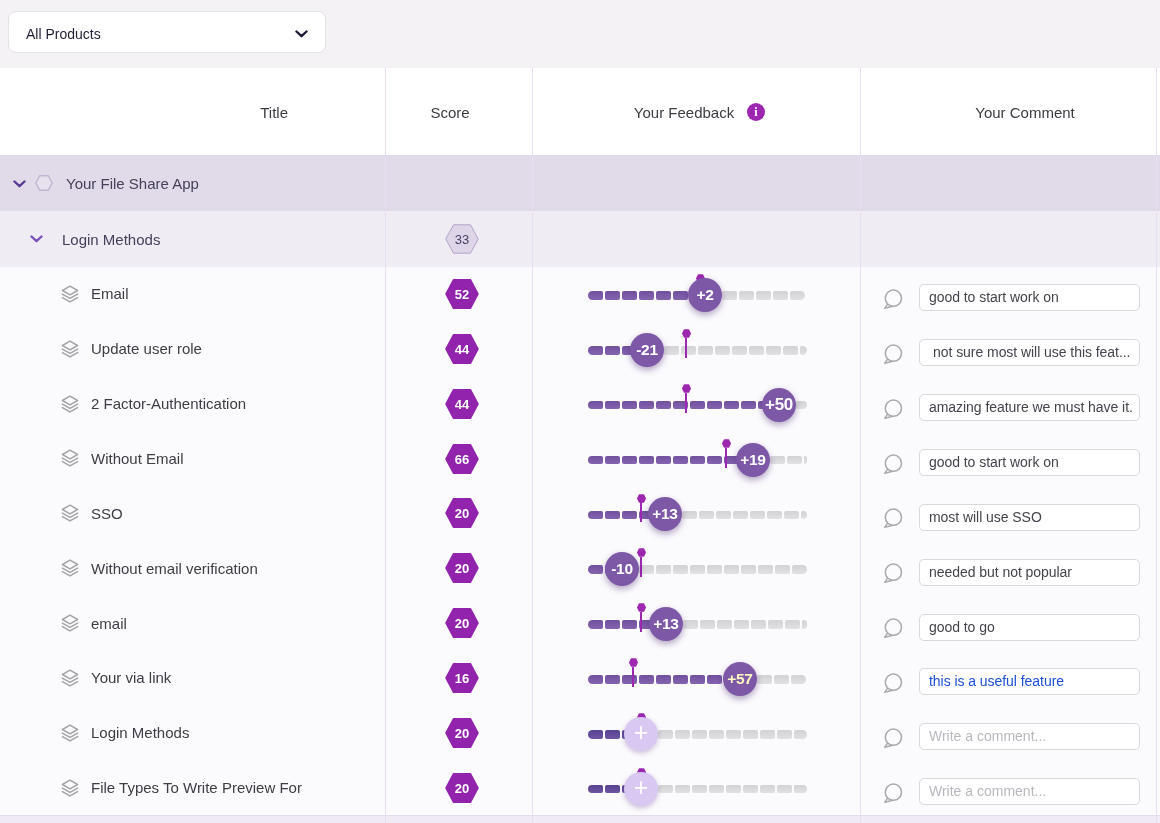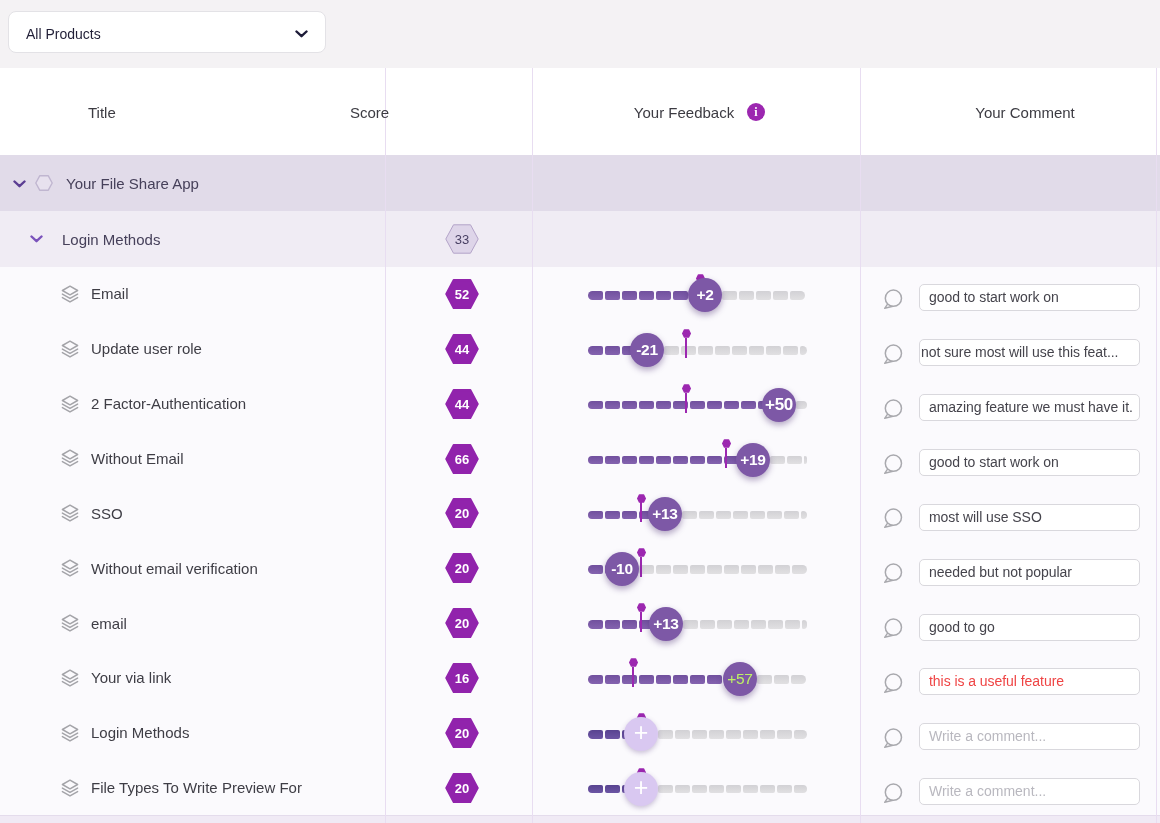--- a/index.html
+++ b/index.html
@@ -12,22 +12,22 @@
   </svg>
 <div class="abs" style="left:0;top:68px;width:1160px;height:87px;background:#fff;"></div>
 <div class="abs" style="left:0;top:155px;width:1160px;height:56px;background:#e1dbe9;"></div>
 <div class="abs" style="left:0;top:211px;width:1160px;height:55.5px;background:#f0ecf4;"></div>
 <div class="abs" style="left:0;top:266.5px;width:1160px;height:548.5px;background:#fbfafd;"></div>
 <div class="abs" style="left:0;top:815px;width:1160px;height:8px;background:#f0eaf5;border-top:1px solid #e4dcec;"></div>
 <div class="abs" style="left:385.0px;top:68px;width:1px;height:755px;background:#e8ddf1;"></div>
 <div class="abs" style="left:532.0px;top:68px;width:1px;height:755px;background:#e8ddf1;"></div>
 <div class="abs" style="left:860.0px;top:68px;width:1px;height:755px;background:#e8ddf1;"></div>
 <div class="abs" style="left:1156.0px;top:68px;width:1px;height:755px;background:#e8ddf1;"></div>
-<div class="abs" style="left:88px;top:104px;width:200px;text-align:left;font-size:15px;color:#3c3b42;">Title</div>
-<div class="abs" style="left:350px;top:104px;width:200px;text-align:left;font-size:15px;color:#3c3b42;">Score</div>
+<div class="abs" style="left:88px;top:104px;width:200px;text-align:right;font-size:15px;color:#3c3b42;">Title</div>
+<div class="abs" style="left:350px;top:104px;width:200px;text-align:center;font-size:15px;color:#3c3b42;">Score</div>
 <div class="abs" style="left:584px;top:104px;width:200px;text-align:center;font-size:15px;color:#3c3b42;">Your Feedback</div>
 <div class="abs" style="left:747px;top:103px;width:18px;height:18px;border-radius:50%;background:#9c27b0;color:#fff;text-align:center;font-size:12px;line-height:18px;font-weight:bold;font-family:'Liberation Serif',serif;">i</div>
 <div class="abs" style="left:925px;top:104px;width:200px;text-align:center;font-size:15px;color:#3c3b42;">Your Comment</div>
 <svg style="position:absolute;left:13px;top:179.5px" width="13" height="8" viewBox="0 0 13 8" fill="none">
     <path d="M1.5 1.5 L6.5 6.2 L11.5 1.5" stroke="#5b3d93" stroke-width="2.4" stroke-linecap="round" stroke-linejoin="round"></path>
   </svg>
 <svg class="abs" style="left:35px;top:175px" width="18" height="16" viewBox="0 0 18 16">
     <polygon points="0.8,8.0 4.7,0.8 13.3,0.8 17.2,8.0 13.3,15.2 4.7,15.2" fill="#e7e1ee" stroke="#c0b6d0" stroke-width="1.4" stroke-linejoin="round"></polygon>
   </svg>
 <div class="abs" style="left:66px;top:175px;font-size:15px;color:#46405a;">Your File Share App</div>
@@ -98,21 +98,21 @@
 <div class="abs" style="left:800.0px;top:346.0px;width:6.5px;height:8.5px;border-radius:2px 4.5px 4.5px 2px;background:linear-gradient(180deg,#d2d1d5,#e1e0e2);"></div>
 <div class="abs" style="left:685.2px;top:337.8px;width:1.6px;height:20px;background:#9c27b0;"></div>
 <svg class="abs" style="left:681.5px;top:329.0px" width="9" height="9" viewBox="0 0 9 9">
     <polygon points="0.7,4.5 2.5,0.9 6.5,0.9 8.3,4.5 6.5,8.1 2.5,8.1" fill="#9c27b0" stroke="#9c27b0" stroke-width="1.4" stroke-linejoin="round"></polygon>
   </svg>
 <div class="abs" style="left:630px;top:332.8px;width:34px;height:34px;border-radius:50%;background:#7d58a6;box-shadow:0 3px 6px rgba(70,40,110,0.4);color:#fff;text-align:center;font-size:15.5px;line-height:34px;font-weight:bold;letter-spacing:-0.3px;">-21</div>
 <svg style="position:absolute;left:883.5px;top:343.87500000000006px" width="20" height="21" viewBox="0 0 20 21">
     <polygon points="0.7,19.3 4.9,13.2 8.9,17.2" fill="#fbfafd" stroke="#a9a9ae" stroke-width="1.4" stroke-linejoin="round"></polygon>
     <circle cx="9.4" cy="9.2" r="8.1" fill="#fbfafd" stroke="#a9a9ae" stroke-width="1.5"></circle>
   </svg>
-<div class="abs" style="box-sizing:border-box;left:919px;top:339.3px;width:221px;height:27px;background:#fff;border:1px solid #d9d8dd;border-radius:5px;font-size:14px;letter-spacing:-0.05px;line-height:25px;color:#45444c;padding-left:1px;white-space:nowrap;overflow:hidden;">not sure most will use this feat...</div>
+<div class="abs" style="box-sizing:border-box;left:919px;top:339.3px;width:221px;height:27px;background:#fff;border:1px solid #d9d8dd;border-radius:5px;font-size:14px;letter-spacing:-0.05px;line-height:25px;color:#45444c;padding-left:13px;white-space:nowrap;overflow:hidden;">not sure most will use this feat...</div>
 <svg style="position:absolute;left:61px;top:394.625px" width="18" height="18" viewBox="0 0 18 18" fill="none" stroke="#a4a4a9" stroke-width="1.5" stroke-linejoin="round" stroke-linecap="round">
     <path d="M9 1.2 L16.6 5.5 L9 9.8 L1.4 5.5 Z"></path>
     <path d="M1.4 9.1 L9 13.4 L16.6 9.1"></path>
     <path d="M1.4 12.6 L9 16.9 L16.6 12.6"></path>
   </svg>
 <div class="abs" style="left:91px;top:395.1px;font-size:15px;color:#3e3d45;">2 Factor-Authentication</div>
 <svg class="abs" style="left:445px;top:388.6px" width="34" height="30" viewBox="0 0 34 30">
     <polygon points="1.5,15.0 8.9,1.2 25.1,1.2 32.5,15.0 25.1,28.8 8.9,28.8" fill="#9123ac" stroke="#9123ac" stroke-width="2.5" stroke-linejoin="round"></polygon>
     <text x="17" y="19.5" text-anchor="middle" font-size="13" font-weight="bold" fill="#fff" font-family="Liberation Sans">44</text>
   </svg>
@@ -295,26 +295,26 @@
 <div class="abs" style="left:707.0px;top:675.1px;width:15.2px;height:8.5px;border-radius:2px;background:linear-gradient(180deg,#71509e,#8463af);"></div>
 <div class="abs" style="left:724.0px;top:675.1px;width:15.2px;height:8.5px;border-radius:2px;background:linear-gradient(180deg,#71509e,#8463af);"></div>
 <div class="abs" style="left:740.0px;top:675.1px;width:15.2px;height:8.5px;border-radius:2px;background:linear-gradient(180deg,#d2d1d5,#e1e0e2);"></div>
 <div class="abs" style="left:757.0px;top:675.1px;width:15.2px;height:8.5px;border-radius:2px;background:linear-gradient(180deg,#d2d1d5,#e1e0e2);"></div>
 <div class="abs" style="left:774.0px;top:675.1px;width:15.2px;height:8.5px;border-radius:2px;background:linear-gradient(180deg,#d2d1d5,#e1e0e2);"></div>
 <div class="abs" style="left:791.0px;top:675.1px;width:15.2px;height:8.5px;border-radius:2px 4.5px 4.5px 2px;background:linear-gradient(180deg,#d2d1d5,#e1e0e2);"></div>
 <div class="abs" style="left:632.2px;top:666.9px;width:1.6px;height:20px;background:#9c27b0;"></div>
 <svg class="abs" style="left:628.5px;top:658.1px" width="9" height="9" viewBox="0 0 9 9">
     <polygon points="0.7,4.5 2.5,0.9 6.5,0.9 8.3,4.5 6.5,8.1 2.5,8.1" fill="#9c27b0" stroke="#9c27b0" stroke-width="1.4" stroke-linejoin="round"></polygon>
   </svg>
-<div class="abs" style="left:723px;top:661.9px;width:34px;height:34px;border-radius:50%;background:#7d58a6;box-shadow:0 3px 6px rgba(70,40,110,0.4);color:#bef264;text-align:center;font-size:15.5px;line-height:34px;font-weight:normal;letter-spacing:-0.3px;">+57</div>
+<div class="abs" style="left:723px;top:661.9px;width:34px;height:34px;border-radius:50%;background:#7d58a6;box-shadow:0 3px 6px rgba(70,40,110,0.4);color:#fef9c3;text-align:center;font-size:15.5px;line-height:34px;font-weight:bold;letter-spacing:-0.3px;">+57</div>
 <svg style="position:absolute;left:883.5px;top:672.975px" width="20" height="21" viewBox="0 0 20 21">
     <polygon points="0.7,19.3 4.9,13.2 8.9,17.2" fill="#fbfafd" stroke="#a9a9ae" stroke-width="1.4" stroke-linejoin="round"></polygon>
     <circle cx="9.4" cy="9.2" r="8.1" fill="#fbfafd" stroke="#a9a9ae" stroke-width="1.5"></circle>
   </svg>
-<div class="abs" style="box-sizing:border-box;left:919px;top:668.4px;width:221px;height:27px;background:#fff;border:1px solid #d9d8dd;border-radius:5px;font-size:14px;letter-spacing:-0.05px;line-height:25px;color:#ef4444;padding-left:9px;white-space:nowrap;overflow:hidden;">this is a useful feature</div>
+<div class="abs" style="box-sizing:border-box;left:919px;top:668.4px;width:221px;height:27px;background:#fff;border:1px solid #d9d8dd;border-radius:5px;font-size:14px;letter-spacing:-0.05px;line-height:25px;color:#1d4ed8;padding-left:9px;white-space:nowrap;overflow:hidden;">this is a useful feature</div>
 <svg style="position:absolute;left:61px;top:723.7249999999999px" width="18" height="18" viewBox="0 0 18 18" fill="none" stroke="#a4a4a9" stroke-width="1.5" stroke-linejoin="round" stroke-linecap="round">
     <path d="M9 1.2 L16.6 5.5 L9 9.8 L1.4 5.5 Z"></path>
     <path d="M1.4 9.1 L9 13.4 L16.6 9.1"></path>
     <path d="M1.4 12.6 L9 16.9 L16.6 12.6"></path>
   </svg>
 <div class="abs" style="left:91px;top:724.2px;font-size:15px;color:#3e3d45;">Login Methods</div>
 <svg class="abs" style="left:445px;top:717.7px" width="34" height="30" viewBox="0 0 34 30">
     <polygon points="1.5,15.0 8.9,1.2 25.1,1.2 32.5,15.0 25.1,28.8 8.9,28.8" fill="#9123ac" stroke="#9123ac" stroke-width="2.5" stroke-linejoin="round"></polygon>
     <text x="17" y="19.5" text-anchor="middle" font-size="13" font-weight="bold" fill="#fff" font-family="Liberation Sans">20</text>
   </svg>

